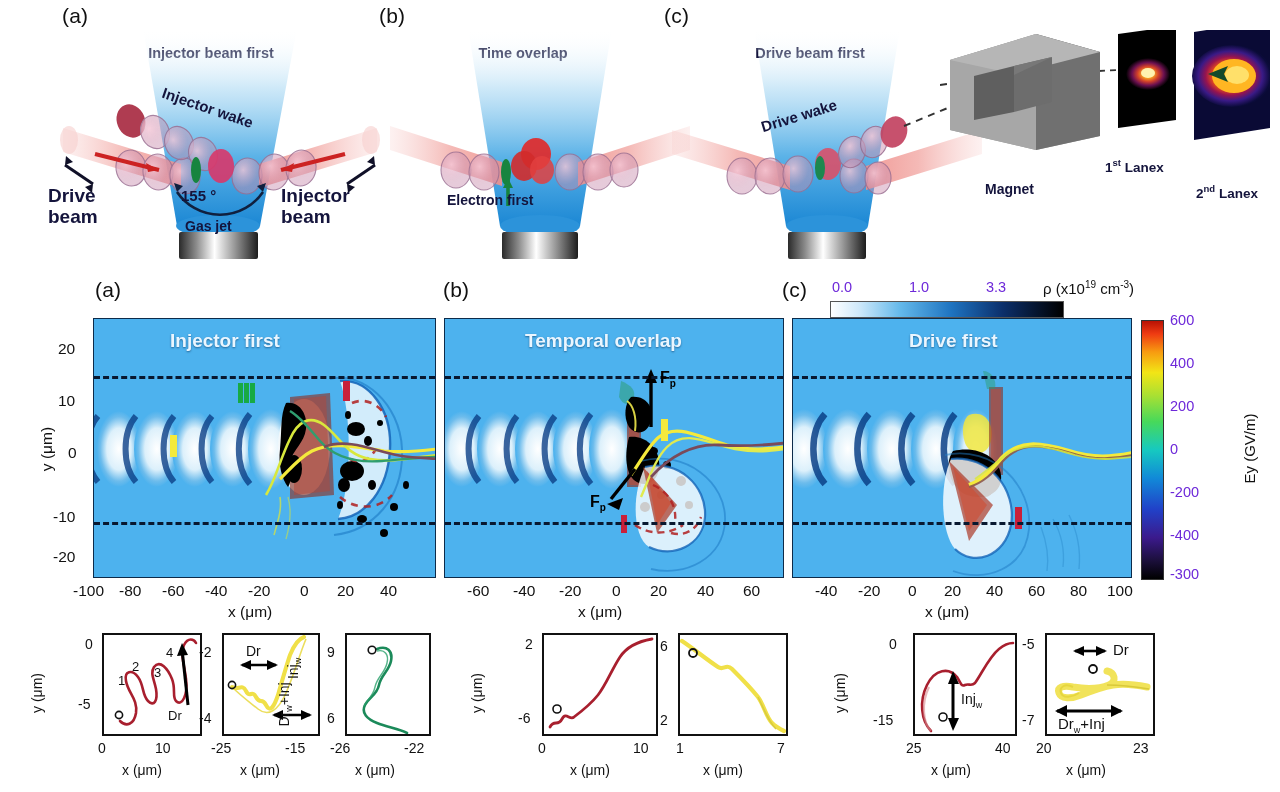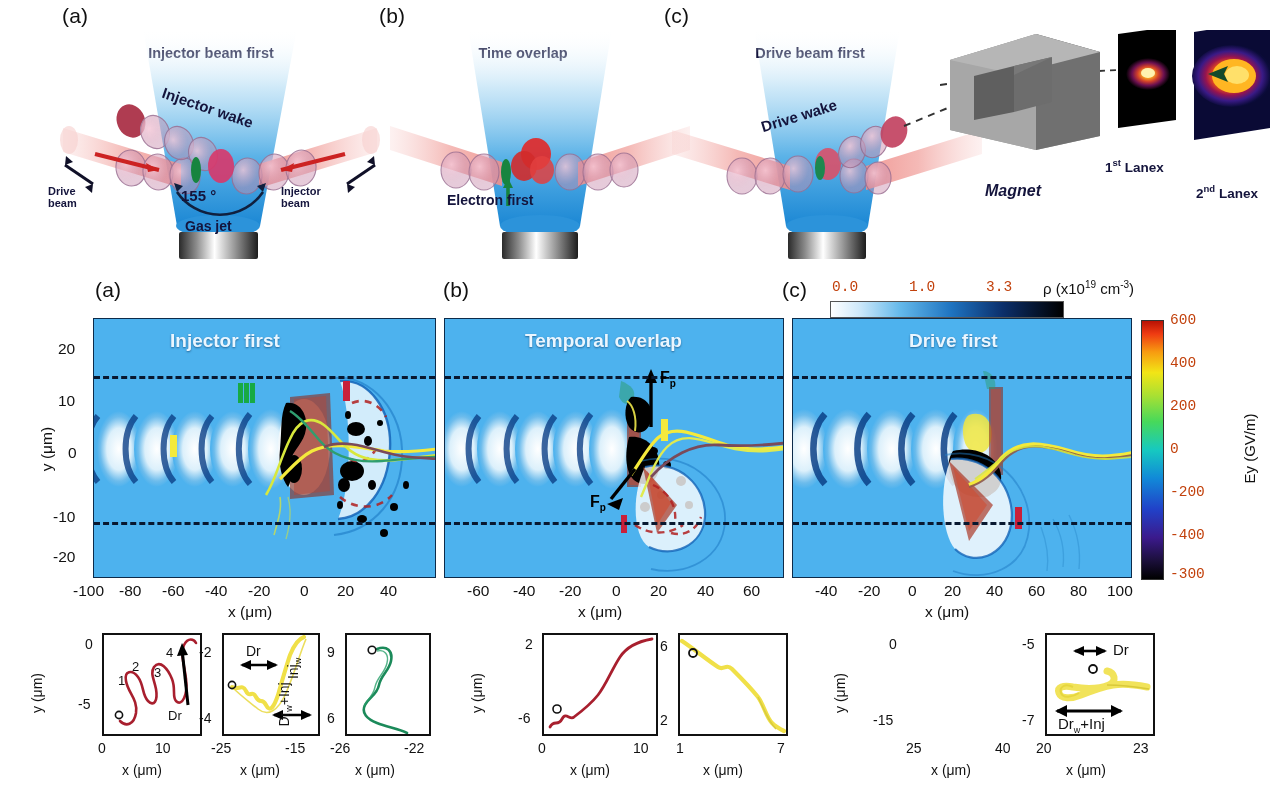--- a/index.html
+++ b/index.html
@@ -2,27 +2,27 @@
 <html><head>
 <meta charset="utf-8">
 <style>
   html,body{margin:0;padding:0;background:#ffffff;}
   body{width:1280px;height:792px;position:relative;overflow:hidden;
        font-family:"Liberation Sans", sans-serif;color:#1a1a2e;}
   .fig{position:absolute;inset:0;}
   .abs{position:absolute;}
   .panel-letter{font-size:21px;font-weight:400;color:#111;letter-spacing:.2px;}
   .sch-title{font-size:14.5px;font-weight:700;color:#14143c;text-align:center;white-space:nowrap;}
-  .sch-lbl{font-size:11px;font-weight:700;color:#14143c;text-align:center;line-height:1.12;white-space:nowrap;}
+  .sch-lbl{font-size:19px;font-weight:700;color:#14143c;text-align:center;line-height:1.12;white-space:nowrap;}
   .axis-num{font-size:15.5px;color:#111;font-weight:400;white-space:nowrap;}
   .axis-ttl{font-size:15.5px;color:#111;white-space:nowrap;}
   .sub-num{font-size:14px;color:#111;white-space:nowrap;}
   .sub-ttl{font-size:14px;color:#111;white-space:nowrap;}
   .plot-title{font-size:19px;font-weight:700;color:#eaf6ff;text-shadow:0 1px 2px rgba(0,40,80,.55);white-space:nowrap;}
-  .cb-num{font-size:14.5px;color:#c2410c;white-space:nowrap;font-family:Liberation Mono, monospace;}
+  .cb-num{font-size:14.5px;color:#6d28d9;white-space:nowrap;}
   .cb-ttl{font-size:15px;color:#111;white-space:nowrap;}
   .rot90{transform:rotate(-90deg);transform-origin:center center;}
   .mainplot{border:1.6px solid #0d2b4a;box-sizing:border-box;overflow:hidden;background:#4db2ee;}
   .subplot{border:2.2px solid #111;box-sizing:border-box;background:#fff;overflow:hidden;}
   .dashline{position:absolute;left:0;right:0;height:0;border-top:3.4px dashed #081830;}
   svg{display:block;}
   .nsel{user-select:none;}
 </style>
 </head>
 <body>
@@ -207,21 +207,21 @@
     <ellipse cx="208" cy="44" rx="22" ry="16" fill="url(#lx1)"></ellipse>
     <ellipse cx="208" cy="43" rx="7" ry="5" fill="#fff3b0"></ellipse>
 
     <polygon points="254,2 330,-10 330,98 254,110" fill="#0a0a35"></polygon>
     <ellipse cx="292" cy="46" rx="40" ry="31" fill="url(#lx2)"></ellipse>
     <ellipse cx="294" cy="46" rx="22" ry="17" fill="#ffb622"></ellipse>
     <ellipse cx="297" cy="45" rx="12" ry="9" fill="#ffe06a"></ellipse>
     <path d="M268 44 l20 -8 l-4 8 l4 8 z" fill="#124a2b"></path>
   </svg>
 
-  <div class="abs sch-lbl" style="left:985px;top:182px;font-size:16px;font-style:italic;">Magnet</div>
+  <div class="abs sch-lbl" style="left:985px;top:182px;font-size:14px;">Magnet</div>
   <div class="abs sch-lbl" style="left:1105px;top:158px;font-size:13.5px;">
     <span>1</span><sup style="font-size:9.5px;">st</sup>
     <span>Lanex</span>
   </div>
   <div class="abs sch-lbl" style="left:1196px;top:184px;font-size:13.5px;">
     <span>2</span><sup style="font-size:9.5px;">nd</sup>
     <span>Lanex</span>
   </div>
 
   <div class="abs panel-letter" style="left:95px;top:278px;">(a)</div>
@@ -556,20 +556,33 @@
       <circle cx="13" cy="18" r="4" stroke="#111" stroke-width="1.8" fill="none"></circle>
     </svg>
   </div>
   <div class="abs sub-num" style="left:676px;top:740px;">1</div>
   <div class="abs sub-num" style="left:777px;top:740px;">7</div>
   <div class="abs sub-ttl" style="left:703px;top:762px;">x (μm)</div>
 
   <div class="abs sub-ttl rot90" style="left:806px;top:685px;width:68px;text-align:center;">y (μm)</div>
   <div class="abs sub-num" style="left:889px;top:636px;">0</div>
   <div class="abs sub-num" style="left:873px;top:712px;">-15</div>
+  <div class="abs subplot" style="left:913px;top:633px;width:104px;height:103px;">
+    <svg width="100" height="99" viewBox="0 0 100 99">
+      <path d="M16 96 C 6 86, 4 66, 12 50 C 20 34, 34 32, 42 42 C 46 48, 46 52, 50 50 C 54 48, 56 52, 60 48 C 66 40, 74 22, 84 14 C 90 9, 94 8, 98 8" stroke="#a81f2e" stroke-width="2.6" fill="none" stroke-linecap="round"></path>
+      <path d="M16 96 C 8 88, 6 68, 14 52" stroke="#d98b90" stroke-width="2.2" fill="none" opacity=".6"></path>
+      <circle cx="28" cy="82" r="4" stroke="#111" stroke-width="1.6" fill="none"></circle>
+      <path d="M38 42 L38 90" stroke="#000" stroke-width="3" fill="none"></path>
+      <path d="M38 36 l-5 13 l11 0 z" fill="#000"></path>
+      <path d="M38 96 l-5 -13 l11 0 z" fill="#000"></path>
+    </svg>
+    <div class="abs" style="left:46px;top:56px;font-size:14px;color:#111;">
+      <span>Inj</span><sub style="font-size:9px;">w</sub>
+    </div>
+  </div>
   <div class="abs sub-num" style="left:906px;top:740px;">25</div>
   <div class="abs sub-num" style="left:995px;top:740px;">40</div>
   <div class="abs sub-ttl" style="left:931px;top:762px;">x (μm)</div>
 
   <div class="abs sub-num" style="left:1022px;top:636px;">-5</div>
   <div class="abs sub-num" style="left:1022px;top:712px;">-7</div>
   <div class="abs subplot" style="left:1045px;top:633px;width:110px;height:103px;">
     <svg width="106" height="99" viewBox="0 0 106 99">
       <path d="M60 36 C 68 38, 70 46, 62 50 C 52 54, 38 54, 26 52 C 16 50, 10 52, 12 58 C 14 64, 24 64, 34 60 C 44 56, 54 52, 66 50 C 78 48, 90 50, 100 52" stroke="#f0e048" stroke-width="7" fill="none" stroke-linecap="round" opacity=".9"></path>
       <path d="M26 52 C 18 48, 12 52, 14 58 C 16 64, 26 62, 32 58" stroke="#e6d63e" stroke-width="2" fill="none"></path>

